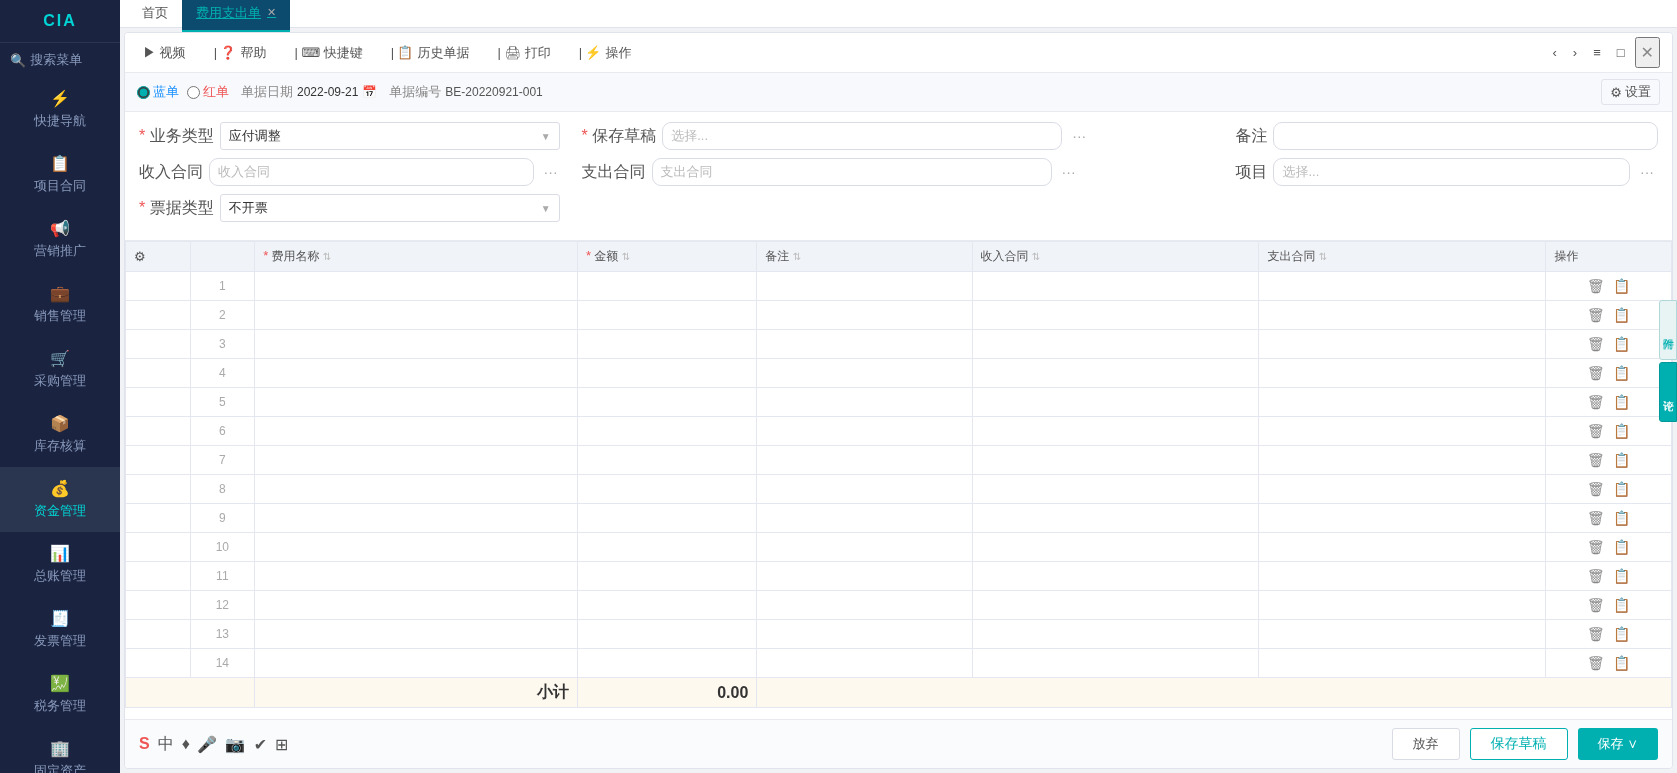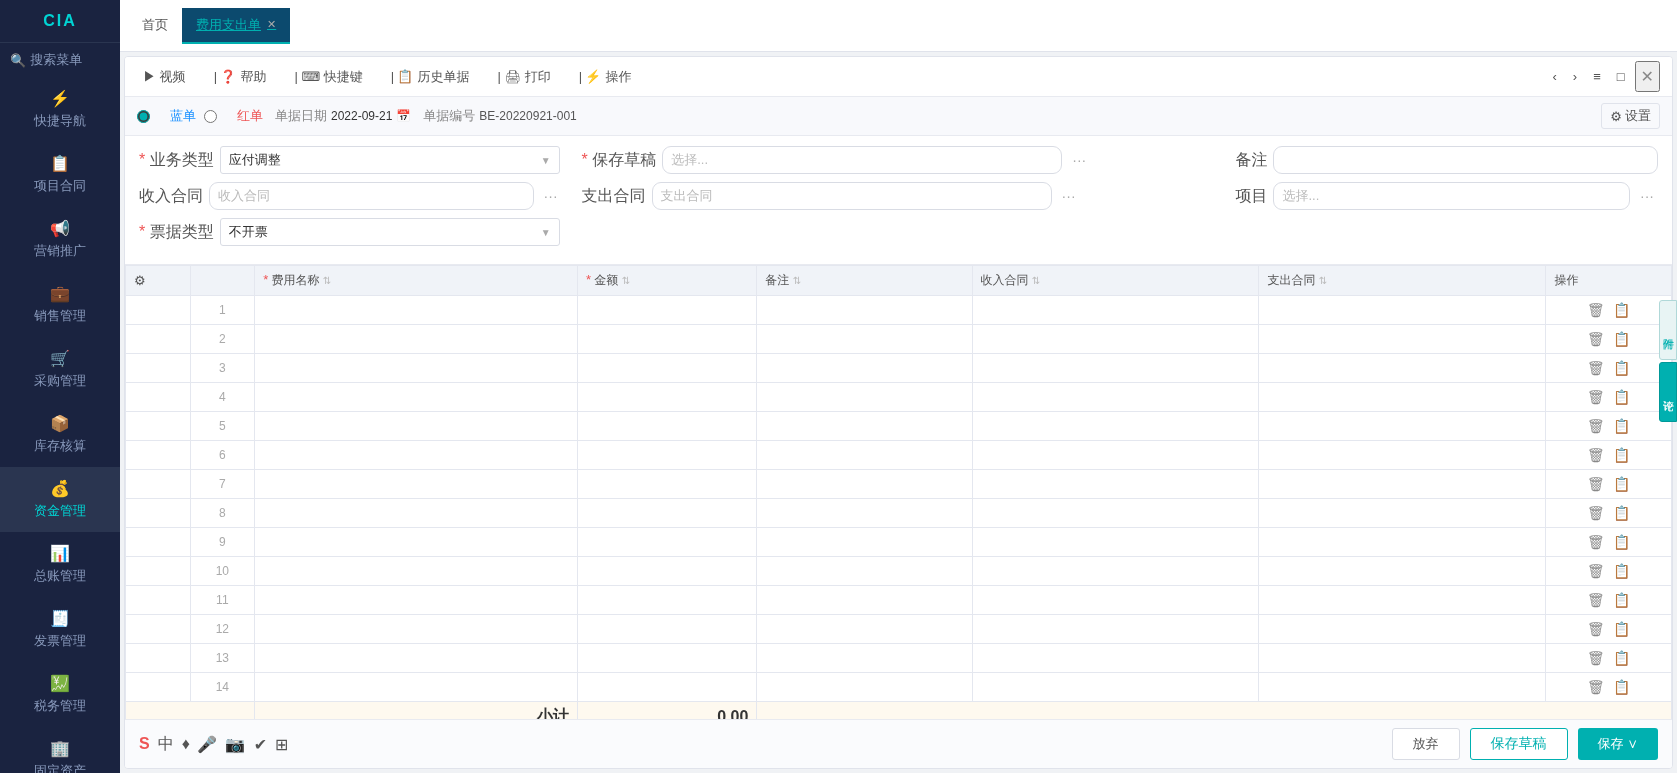--- a/index.html
+++ b/index.html
@@ -11,39 +11,39 @@
     .sidebar-logo-text { color: #00d4d4; font-size: 16px; font-weight: bold; letter-spacing: 2px; }
     .sidebar-search { width: 100%; padding: 8px 10px; display: flex; align-items: center; gap: 4px; cursor: pointer; color: #8899bb; font-size: 12px; }
     .sidebar-item { width: 100%; padding: 12px 0; display: flex; flex-direction: column; align-items: center; gap: 4px; cursor: pointer; color: #8899bb; font-size: 12px; }
     .sidebar-item.active { background: #2a3550; color: #00d4d4; }
     .sidebar-item .icon { font-size: 16px; }
 
     
     .main { flex: 1; display: flex; flex-direction: column; height: 100%; overflow: hidden; }
 
     
-    .tab-bar { display: flex; align-items: center; background: #fff; border-bottom: 1px solid #e0e3eb; padding: 0 8px; height: 52px; flex-shrink: 0; }
+    .tab-bar { display: flex; align-items: center; background: #fff; border-bottom: 1px solid #e0e3eb; padding: 0 8px; height: 28px; flex-shrink: 0; }
     .tab { padding: 0 14px; height: 36px; display: flex; align-items: center; gap: 6px; cursor: pointer; font-size: 13px; color: #555; border-bottom: 2px solid transparent; }
     .tab.active { color: #00b0b0; border-bottom: 2px solid #00b0b0; background: #0c4a6e; text-decoration: underline; }
     .tab .close-btn { font-size: 11px; color: #aaa; cursor: pointer; }
 
     
     .content-window { flex: 1; background: #fff; display: flex; flex-direction: column; overflow: hidden; border: 1px solid #e0e3eb; margin: 4px; border-radius: 4px; }
 
     
     .window-header { display: flex; align-items: center; justify-content: space-between; padding: 0 12px; height: 40px; border-bottom: 1px solid #e8eaf0; flex-shrink: 0; background: #fff; }
     .window-header-left { display: flex; align-items: flex-end; gap: 16px; }
     .window-header-right { display: flex; align-items: center; gap: 4px; }
     .btn-icon { background: none; border: none; color: #555; cursor: pointer; font-size: 13px; padding: 2px 6px; display: flex; align-items: center; gap: 2px; }
     .close-window { font-size: 16px; color: #888; cursor: pointer; padding: 4px; }
 
     
     .toolbar { display: flex; align-items: center; padding: 6px 12px; gap: 12px; border-bottom: 1px solid #e8eaf0; flex-shrink: 0; background: #f8f9fc; }
     .radio-group { display: flex; align-items: center; gap: 8px; }
-    .radio-label { display: flex; align-items: center; gap: 20px; cursor: pointer; font-size: 13px; }
+    .radio-label { display: flex; align-items: center; gap: 3px; cursor: pointer; font-size: 13px; }
     .radio-label input { accent-color: #00b0b0; }
     .radio-label.blue { color: #1890ff; }
     .radio-label.red { color: #e55; }
     .toolbar-field { display: flex; align-items: center; gap: 4px; color: #555; font-size: 12px; }
     .toolbar-field label { color: #888; }
     .toolbar-field span { font-size: 12px; }
 
     
     .form-area { padding: 10px 14px; border-bottom: 1px solid #e8eaf0; flex-shrink: 0; background: #fff; }
     .form-row { display: flex; align-items: center; gap: 20px; margin-bottom: 8px; }

